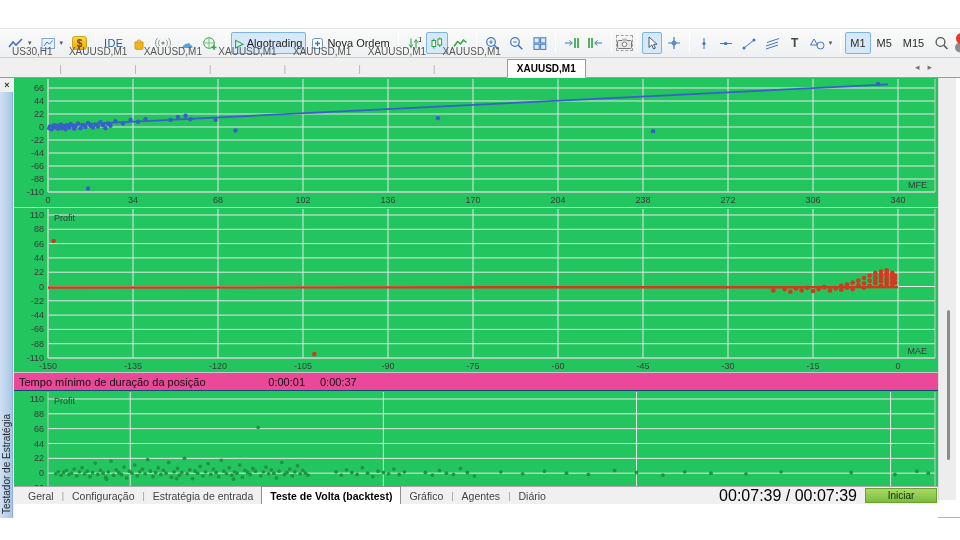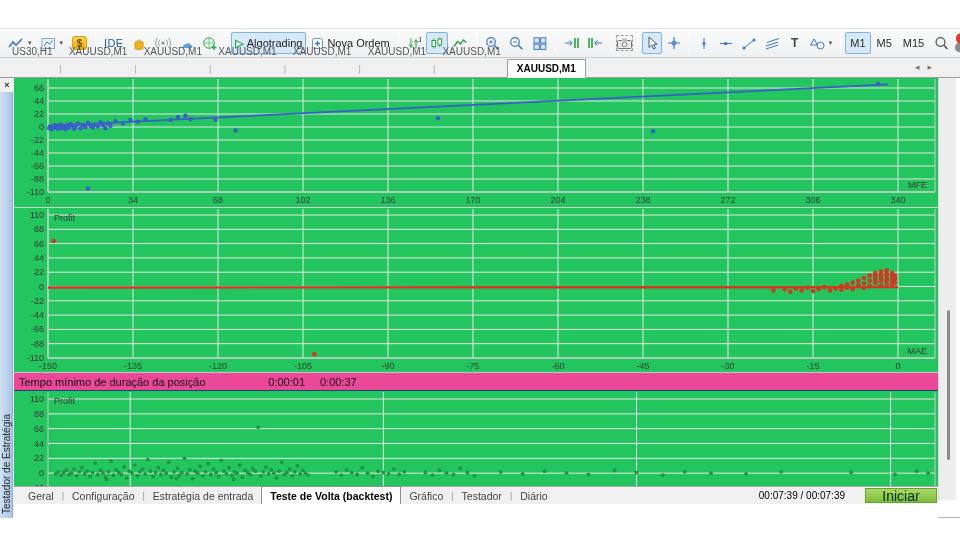--- a/index.html
+++ b/index.html
@@ -60,23 +60,23 @@
 .stat{display:flex;justify-content:space-between;padding:0 10px 0 5px}
 
 
 .btabs{position:absolute;left:0;top:408px;width:924px;height:18px;background:#f0f0f0;
   border-top:1px solid #a8a8a8;display:flex;align-items:center;padding-left:6px;font-size:10.5px}
 .btablist{display:flex;align-items:center;height:18px}
 .btab{color:#444;padding:2px 8px;white-space:nowrap}
 .btab.active{background:#fff;color:#000;font-weight:bold;border:1px solid #8f8f8f;border-bottom:none;
   height:18px;display:flex;align-items:center;margin-top:-1px}
 .bsep{color:#999;font-size:9px}
-.ttime{margin-left:auto;font-size:10px;color:#000;padding-right:20px;white-space:nowrap}
+.ttime{margin-left:auto;font-size:16px;color:#000;padding-right:8px;white-space:nowrap}
 .start{width:72px;height:15px;margin-right:1px;background:linear-gradient(#a8da66,#7cbc3e);
-  border:1px solid #69a32f;font-size:14px;color:#0c2e00;font-family:"Liberation Sans",sans-serif;line-height:12px}
+  border:1px solid #69a32f;font-size:10px;color:#0c2e00;font-family:"Liberation Sans",sans-serif;line-height:12px}
 
 
 .vscroll{position:absolute;left:938px;top:0;width:18px;height:422px;background:#ededed;border-left:1px solid #d8d8d8}
 .thumb{position:absolute;left:8px;top:232px;width:3px;height:150px;background:#8c8c8c;border-radius:2px}
 </style>
 </head>
 <body>
 
 <div class="screen">
 
@@ -624,21 +624,21 @@
       <div class="btabs">
         <div class="btablist" id="testertabs">
             <span class="btab">Geral</span>
             <span class="bsep">|</span>
             <span class="btab">Configuração</span>
             <span class="bsep">|</span>
             <span class="btab">Estratégia de entrada</span>
             <span class="btab active">Teste de Volta (backtest)</span>
             <span class="btab">Gráfico</span>
             <span class="bsep">|</span>
-            <span class="btab">Testador</span>
+            <span class="btab">Agentes</span>
             <span class="bsep">|</span>
             <span class="btab">Diário</span>
           </div>
         <span class="ttime">00:07:39 / 00:07:39</span>
         <button class="start">Iniciar</button>
       </div>
     </div>
 
     <div class="vscroll">
       <div class="thumb"></div>

